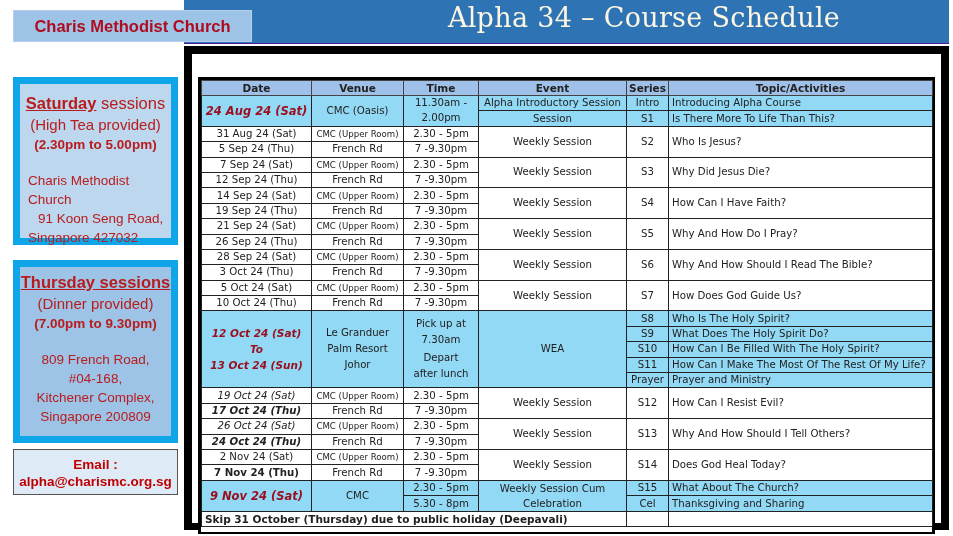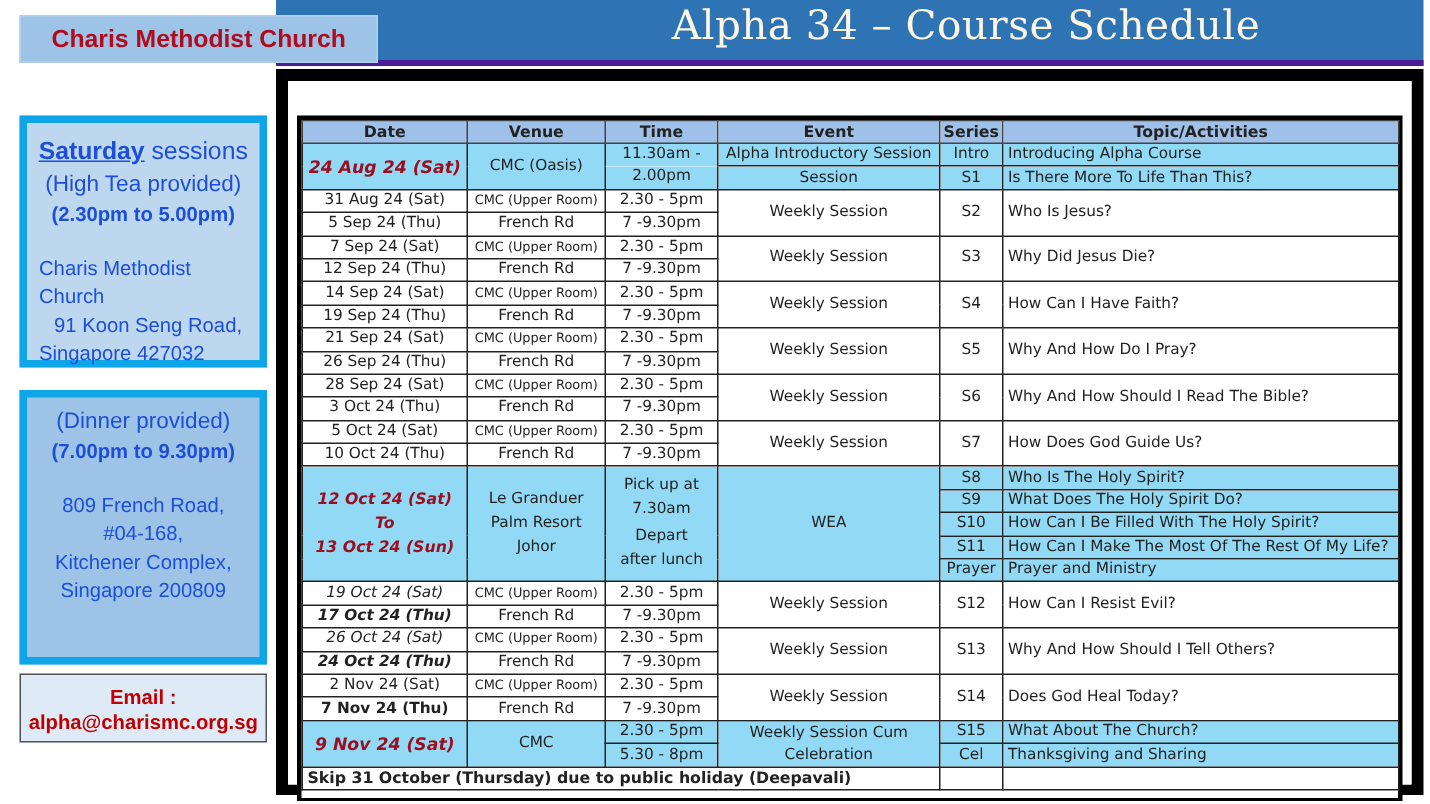--- a/index.html
+++ b/index.html
@@ -1,37 +1,37 @@
 <!DOCTYPE html>
 <html><head>
 <meta charset="utf-8">
 <style>
   * { box-sizing: border-box; margin: 0; padding: 0; }
   html, body { width: 953px; height: 536px; background: #ffffff; overflow: hidden; }
   body { position: relative; font-family: "Liberation Sans", sans-serif; }
 
   .title-bar {
     position: absolute; left: 184px; top: 0; width: 765px; height: 44px;
-    background: #2e74b5; border-bottom: 4px solid #4c1d95;
+    background: #2e74b5; border-bottom: 1px solid #4c1d95;
   }
   .title-text {
     position: absolute; left: 0; right: 0; top: 2px; text-align: center;
     color: #fdf6e3; font-family: "DejaVu Serif", serif; font-size: 27px; padding-left: 155px;
     letter-spacing: 0.3px;
   }
   .church-badge {
     position: absolute; left: 13px; top: 10px; width: 239px; height: 32px;
     background: #9dc3e6; border: 1px solid #b4cfe9;
     color: #b00b1e; font-weight: bold; font-size: 16.5px;
     display: flex; align-items: center; justify-content: center;
   }
 
   .info-box {
     position: absolute; left: 13px; width: 165px;
-    border: 5px solid #0ea5e9; text-align: center; color: #1d4ed8;
+    border: 7px solid #0ea5e9; text-align: center; color: #b91c1c;
   }
   .sat-box { top: 77px; height: 168px; background: #bdd7ee; padding-top: 9px; }
   .thu-box { top: 260px; height: 183px; background: #9dc3e6; padding-top: 5px; }
   .email-box {
     top: 449px; height: 46px; background: #deebf7; border: 1px solid #555;
     color: #c00000; font-weight: bold; font-size: 13.5px; padding-top: 6px; line-height: 17px;
   }
   .box-head { font-size: 16.5px; line-height: 21px; }
   .box-head u { font-weight: bold; text-decoration: underline; }
   .box-line { font-size: 15px; line-height: 21px; }
@@ -91,20 +91,21 @@
   <div class="box-line">(High Tea provided)</div>
   <div class="box-bold">(2.30pm to 5.00pm)</div>
   <div class="box-addr">
     <div>Charis Methodist Church</div>
     <div style="padding-left:10px">91 Koon Seng Road,</div>
     <div>Singapore 427032</div>
   </div>
 </div>
 
 <div class="info-box thu-box">
+  <div class="box-head"><u>Thursday sessions</u></div>
   <div class="box-line">(Dinner provided)</div>
   <div class="box-bold">(7.00pm to 9.30pm)</div>
   <div class="box-addr">
     <div>809 French Road,</div>
     <div>#04-168,</div>
     <div>Kitchener Complex,</div>
     <div>Singapore 200809</div>
   </div>
 </div>
 

